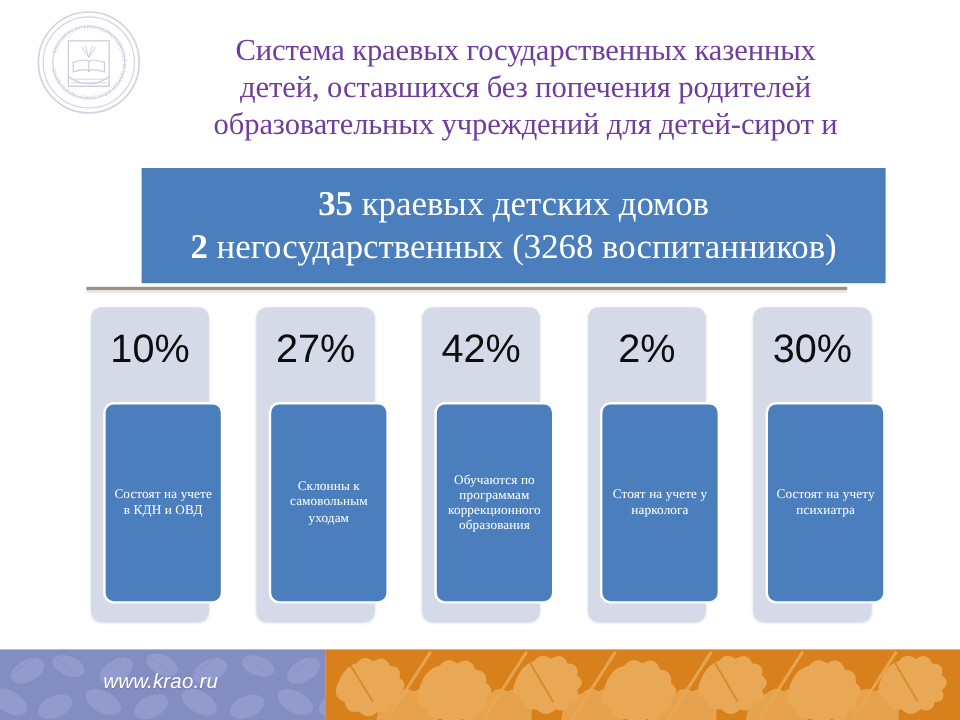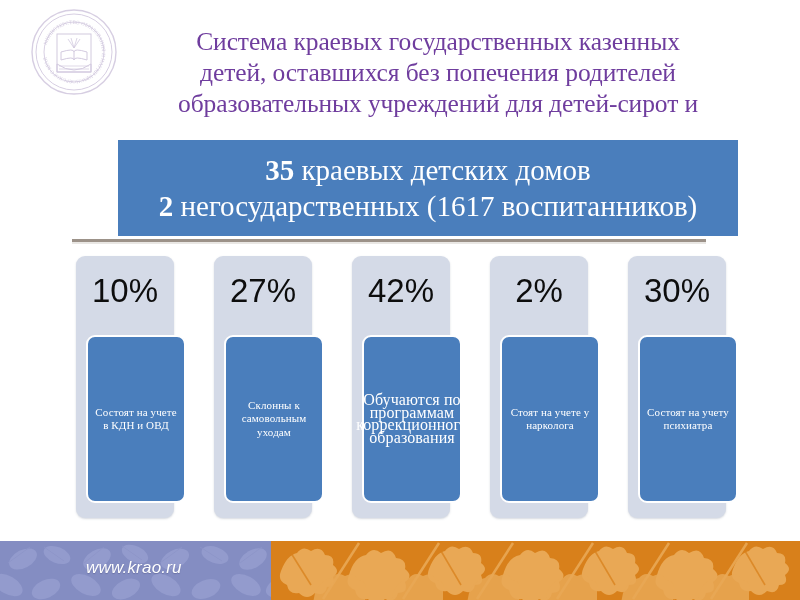--- a/index.html
+++ b/index.html
@@ -135,21 +135,21 @@
     padding: 4px 5px;
   }
   .card-label {
     color: #ffffff;
     font-family: "Liberation Serif", serif;
     font-size: 11px;
     line-height: 13.5px;
     text-align: center;
     letter-spacing: 0.1px;
   }
-  .card-label.sm { font-size: 16px; line-height: 12.5px; }
+  .card-label.sm { font-size: 11px; line-height: 12.5px; }
 
   
   .footer {
     position: absolute;
     left: 0;
     top: 541px;
     width: 800px;
     height: 59px;
     overflow: hidden;
   }
@@ -215,21 +215,21 @@
   </div>
 
   <div class="title">
     <span class="tline">Система краевых государственных казенных</span>
     <span class="tline">детей, оставшихся без попечения родителей</span>
     <span class="tline">образовательных учреждений для детей-сирот и</span>
   </div>
 
   <div class="banner">
     <span class="bline"><b>35</b><span> краевых детских домов</span></span>
-    <span class="bline"><b>2</b><span> негосударственных (1617 воспитанников)</span></span>
+    <span class="bline"><b>2</b><span> негосударственных (3268 воспитанников)</span></span>
   </div>
 
   <div class="rule"></div>
   <div class="rule-shadow"></div>
 
   <div class="cards">
 
     <div class="card">
       <div class="card-pct">10%</div>
       <div class="card-panel">

